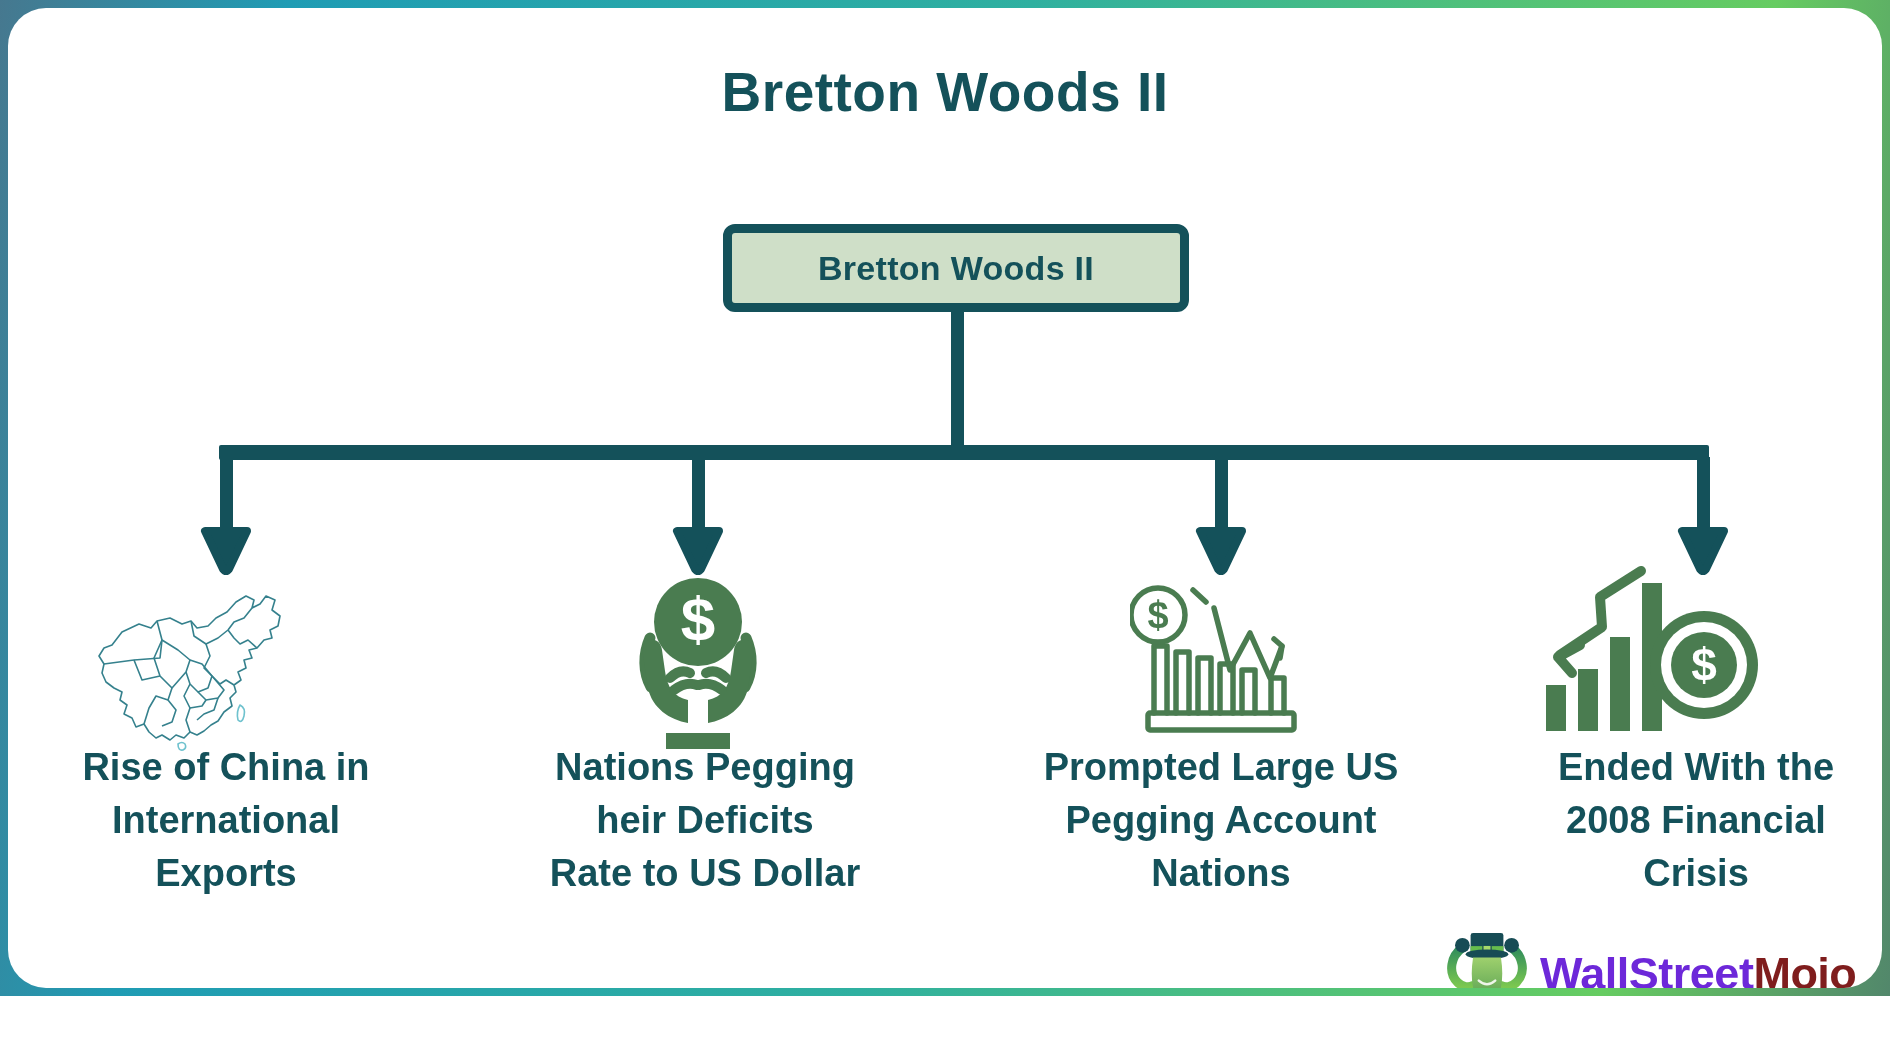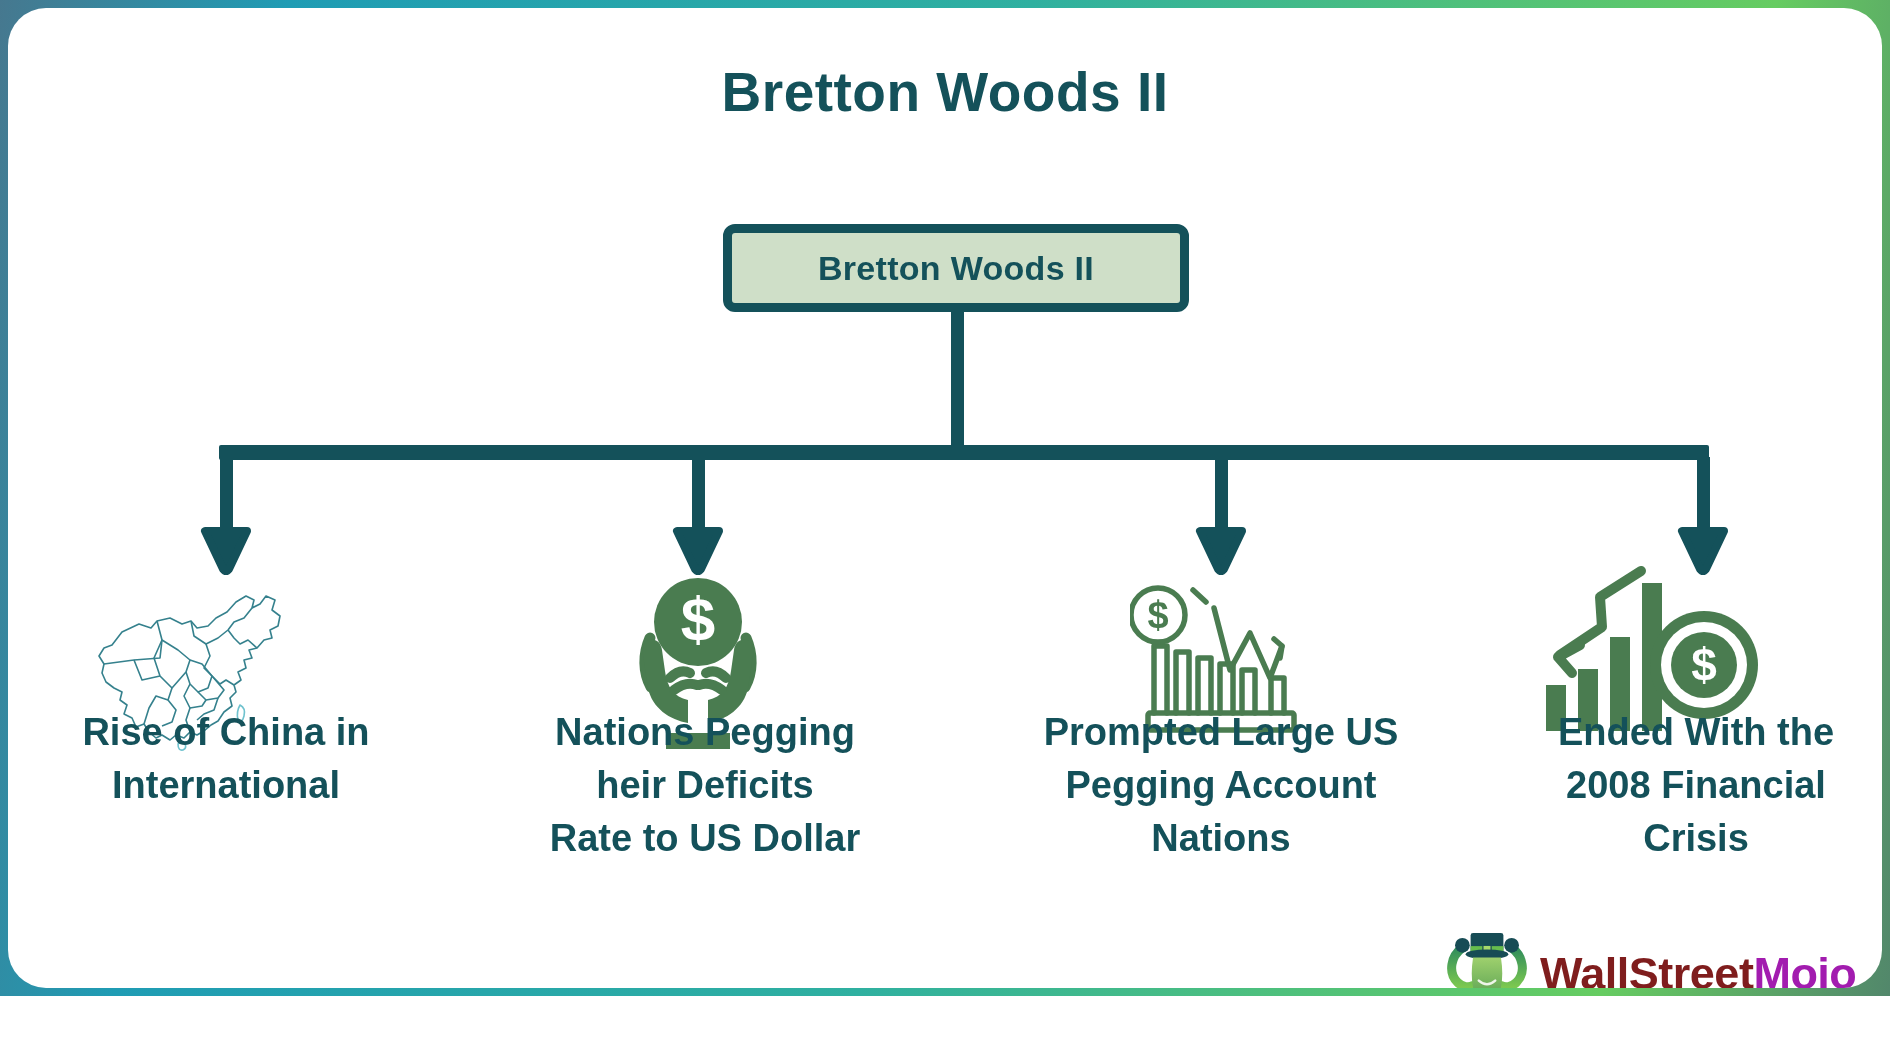--- a/index.html
+++ b/index.html
@@ -25,30 +25,30 @@
     background:#CFDFC8;display:flex;align-items:center;justify-content:center;
     font-size:34px;font-weight:800;color:#14515A;letter-spacing:0.3px;
   }
   .conn{position:absolute;background:#14515A;}
   .stem{left:943px;top:300px;width:13px;height:138px;}
   .hbar{left:211px;top:437px;width:1490px;height:15px;border-radius:2px;}
   .drop{top:449px;width:13px;height:72px;}
   .ahead{position:absolute;top:517px;width:56px;height:52px;}
   .icon{position:absolute;}
   .blabel{
-    position:absolute;top:698px;width:430px;
+    position:absolute;top:733px;width:430px;
     text-align:center;font-size:38px;line-height:53px;font-weight:800;color:#14515A;
   }
   .logo{
     position:absolute;left:1438px;top:918px;height:96px;
     display:flex;align-items:center;gap:12px;
   }
   .logotext{font-size:45px;font-weight:800;letter-spacing:-0.5px;white-space:nowrap;}
-  .logotext .ws{color:#7f1d1d;}
-  .logotext .mj{color:#a21caf;}
+  .logotext .ws{color:#6d28d9;}
+  .logotext .mj{color:#7f1d1d;}
 </style>
 </head>
 <body>
 
 <div class="stage">
   <div class="canvas">
 
     <div class="title">Bretton Woods II</div>
 
     <div class="rootbox">
@@ -142,20 +142,21 @@
       <text x="158" y="118" text-anchor="middle" font-family="Liberation Sans, sans-serif" font-size="46" font-weight="bold" fill="#ffffff">$</text>
       <g fill="none" stroke="#4A7C50" stroke-width="10" stroke-linecap="round" stroke-linejoin="round">
         <path d="M95,8 L54,34 56,64 14,92"></path>
         <path d="M34,82 L12,94 26,110"></path>
       </g>
     </svg>
 
     <div class="blabel" style="left:3px;">
       <div>Rise of China in</div>
       <div>International</div>
+      <div>Exports</div>
     </div>
     <div class="blabel" style="left:482px;">
       <div>Nations Pegging</div>
       <div>heir Deficits</div>
       <div>Rate to US Dollar</div>
     </div>
     <div class="blabel" style="left:998px;">
       <div>Prompted Large US</div>
       <div>Pegging Account</div>
       <div>Nations</div>

